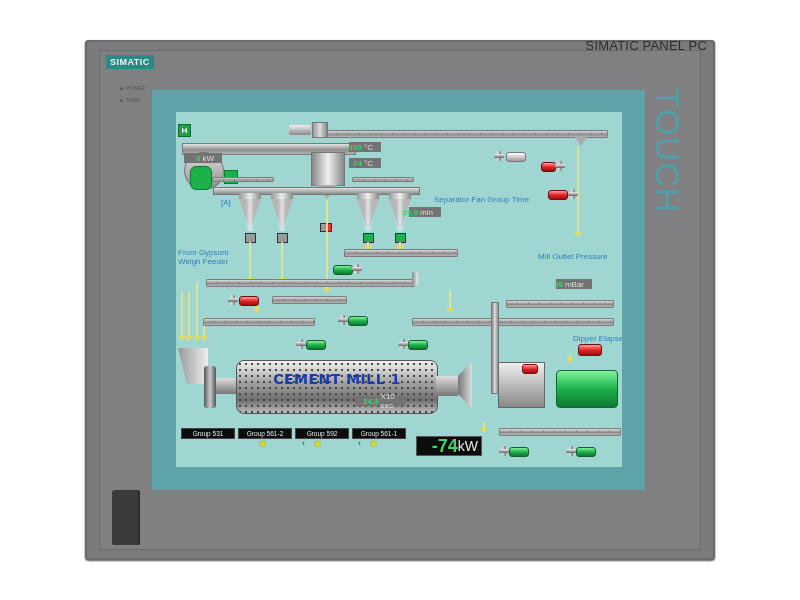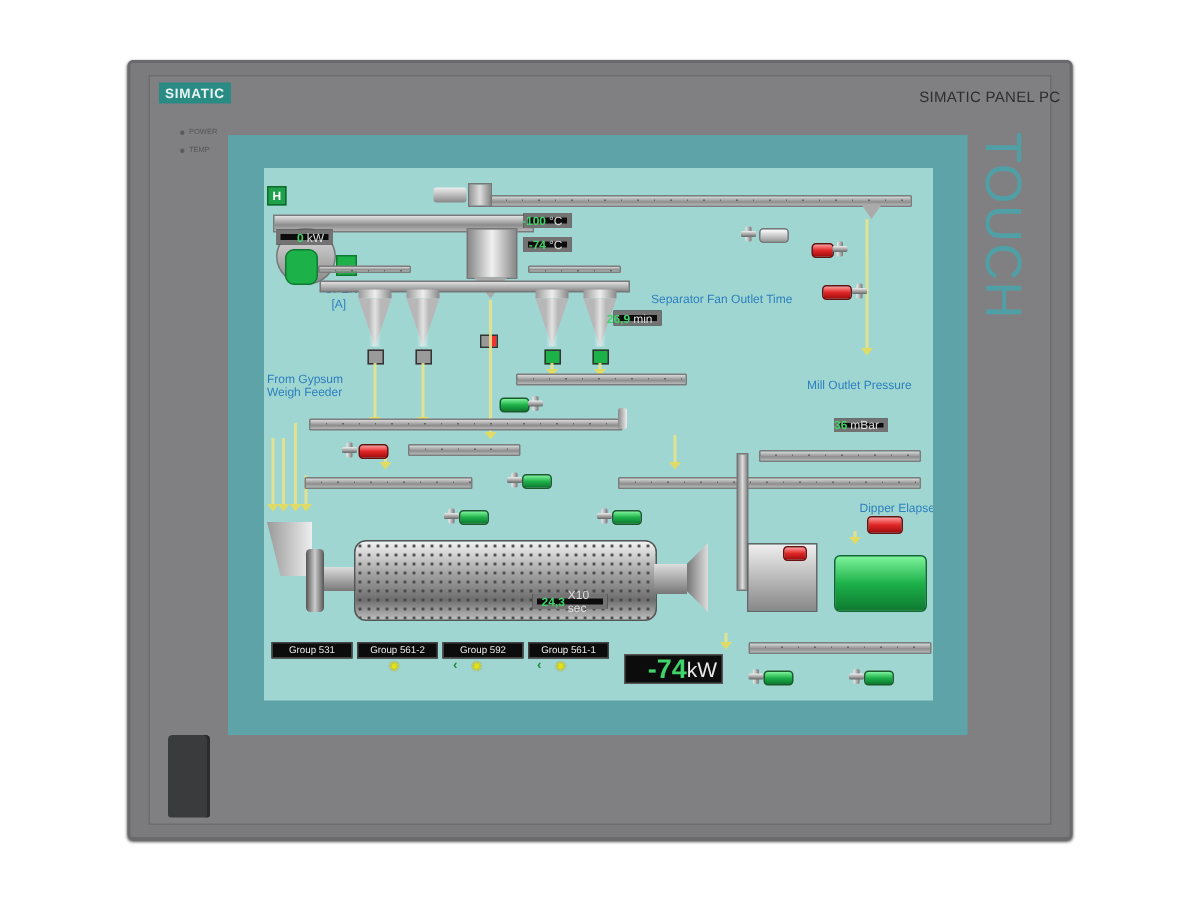--- a/index.html
+++ b/index.html
@@ -1,29 +1,29 @@
 <!DOCTYPE html>
 <html><head>
 <meta charset="utf-8">
 <style>
   html,body{margin:0;padding:0;background:#ffffff;}
   body{width:800px;height:600px;position:relative;overflow:hidden;font-family:"Liberation Sans",sans-serif;}
   .bezel{position:absolute;left:85px;top:40px;width:630px;height:520px;background:#7b7b7d;border-radius:4px;box-shadow:inset 0 0 0 2px #6a6a6c, 0 1px 2px #555;}
   .bezel-inner{position:absolute;left:14px;top:10px;right:14px;bottom:10px;border:1px solid #6c6c6e;background:#808082;}
   .brand{position:absolute;left:106px;top:55px;background:#2a8a84;color:#e8f4f2;font-weight:bold;font-size:9px;padding:2px 4px;letter-spacing:0.5px;}
-  .model{position:absolute;right:93px;top:60px;color:#2e2e30;font-size:10px;letter-spacing:0.2px;}
+  .model{position:absolute;right:93px;top:38px;color:#2e2e30;font-size:13px;letter-spacing:0.2px;}
   .led{position:absolute;left:120px;font-size:5px;color:#555;display:flex;align-items:center;gap:3px;}
   .led .dot{width:3px;height:3px;border-radius:50%;background:#5b5b5d;}
   .touch{position:absolute;left:648px;top:88px;width:40px;height:130px;color:#4fa0a6;font-size:34px;writing-mode:vertical-rl;letter-spacing:1px;line-height:40px;}
   .frame{position:absolute;left:152px;top:90px;width:493px;height:400px;background:#5ea3a8;}
   .screen{position:absolute;left:176px;top:112px;width:446px;height:355px;background:#a0d6d2;overflow:hidden;}
   .lock{position:absolute;left:112px;top:490px;width:28px;height:55px;background:#3a3b3d;border-radius:3px 3px 2px 2px;box-shadow:inset -2px 0 0 #2a2b2d;}
   .abs{position:absolute;}
   .lbl{position:absolute;color:#2d7fbd;font-size:8px;white-space:nowrap;}
-  .disp{position:absolute;background:#0c0c0c;color:#3fd36a;font-size:8px;font-weight:bold;display:flex;align-items:center;justify-content:flex-end;padding:0 3px;box-sizing:border-box;border:3px solid #737373;}
+  .disp{position:absolute;background:#0c0c0c;color:#3fd36a;font-size:8px;font-weight:bold;display:flex;align-items:center;justify-content:flex-end;padding:0 3px;box-sizing:border-box;border:5px solid #737373;}
   .disp .u{color:#ddd;font-weight:normal;margin-left:2px;}
   .conv{position:absolute;height:6px;background:linear-gradient(#d9d9d9,#8d8d8d 60%,#b9b9b9);border:1px solid #7c7c7c;border-radius:1px;}
   .conv::after{content:"";position:absolute;left:0;right:0;top:2px;height:1px;background:repeating-linear-gradient(90deg,transparent 0 10px,#666 10px 11px);}
   .motor{position:absolute;width:18px;height:8px;border-radius:3px;border:1px solid #1a5b2c;background:linear-gradient(#7ef39b,#1db14a 50%,#0e7a31);}
   .motor.red{border-color:#6b1010;background:linear-gradient(#ff9a9a,#e02626 50%,#a00d0d);}
   .gear{position:absolute;width:10px;height:10px;}
   .gear::before{content:"";position:absolute;left:3px;top:0;width:4px;height:10px;background:linear-gradient(90deg,#eee,#777);border-radius:1px;}
   .gear::after{content:"";position:absolute;left:0;top:3px;width:10px;height:4px;background:linear-gradient(#eee,#666);border-radius:1px;}
   .cyclone{position:absolute;width:22px;height:46px;}
   .cyclone .top{position:absolute;left:0;top:0;width:22px;height:6px;background:linear-gradient(90deg,#999,#eee,#888);}
@@ -145,21 +145,21 @@
   <div class="flow" style="left:307px;top:310px;height:8px;"></div>
   <div class="flow" style="left:393px;top:242px;height:6px;"></div>
 
   <div class="gear" style="left:318px;top:39px;"></div>
   <div class="motor" style="left:330px;top:40px;background:linear-gradient(#fff,#999);border-color:#777;"></div>
   <div class="motor red" style="left:365px;top:50px;width:13px;"></div>
   <div class="gear" style="left:379px;top:49px;"></div>
   <div class="motor red" style="left:372px;top:78px;"></div>
   <div class="gear" style="left:392px;top:77px;"></div>
 
-  <div class="lbl" style="left:258px;top:83px;">Separator Fan Outlet Time</div>
+  <div class="lbl" style="left:258px;top:83px;">Separator Fan Group Time</div>
   <div class="disp" style="left:233px;top:95px;width:32px;height:10px;">
     <span>26,9</span>
     <span class="u">min</span>
   </div>
 
   <div class="conv" style="left:168px;top:137px;width:112px;"></div>
   <div class="motor" style="left:157px;top:153px;"></div>
   <div class="gear" style="left:176px;top:152px;"></div>
   <div class="conv" style="left:30px;top:167px;width:207px;"></div>
   <div class="abs" style="left:236px;top:160px;width:6px;height:14px;background:linear-gradient(90deg,#888,#eee);border-radius:2px;"></div>
@@ -191,20 +191,21 @@
   </div>
 
   <div class="lbl" style="left:397px;top:222px;">Dipper Elapse</div>
   <div class="motor red" style="left:402px;top:232px;width:22px;height:10px;"></div>
 
   <div class="abs" style="left:2px;top:236px;width:30px;height:36px;background:linear-gradient(90deg,#999,#eee);clip-path:polygon(0 0,100% 0,100% 100%,30% 100%);"></div>
   <div class="abs" style="left:28px;top:254px;width:12px;height:42px;background:linear-gradient(90deg,#555,#ccc,#555);border-radius:3px;"></div>
   <div class="abs" style="left:40px;top:266px;width:22px;height:16px;background:linear-gradient(#ddd,#777);"></div>
 
   <div class="mill">
+    <div class="mill-title">CEMENT MILL 1</div>
     <div class="disp" style="left:118px;top:35px;width:50px;height:10px;">
       <span>24,3</span>
       <span class="u">X10 sec</span>
     </div>
   </div>
   <div class="abs" style="left:260px;top:264px;width:22px;height:20px;background:linear-gradient(#ddd,#777);"></div>
   <div class="abs" style="left:282px;top:250px;width:14px;height:46px;background:linear-gradient(90deg,#777,#ddd);clip-path:polygon(0 30%,100% 0,100% 100%,0 70%);"></div>
 
   <div class="abs" style="left:322px;top:250px;width:45px;height:44px;background:linear-gradient(#eee,#888);border:1px solid #666;"></div>
   <div class="motor red" style="left:346px;top:252px;width:14px;"></div>

